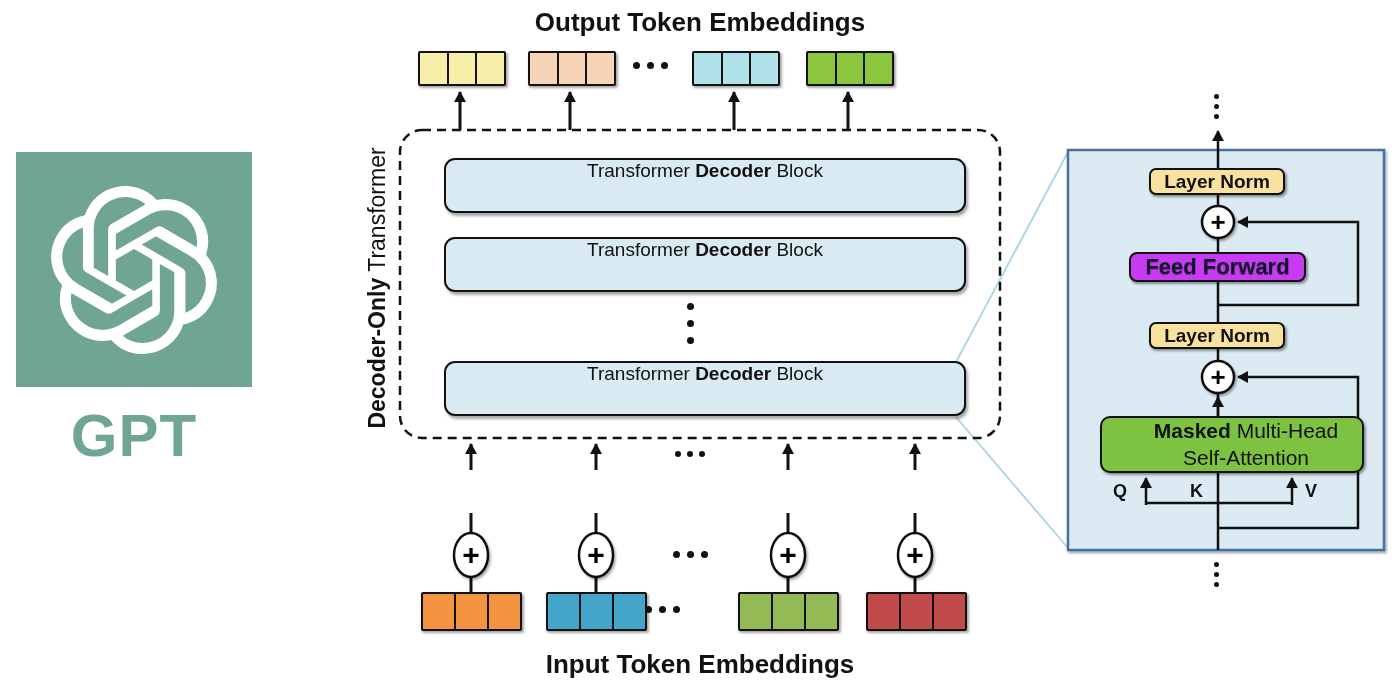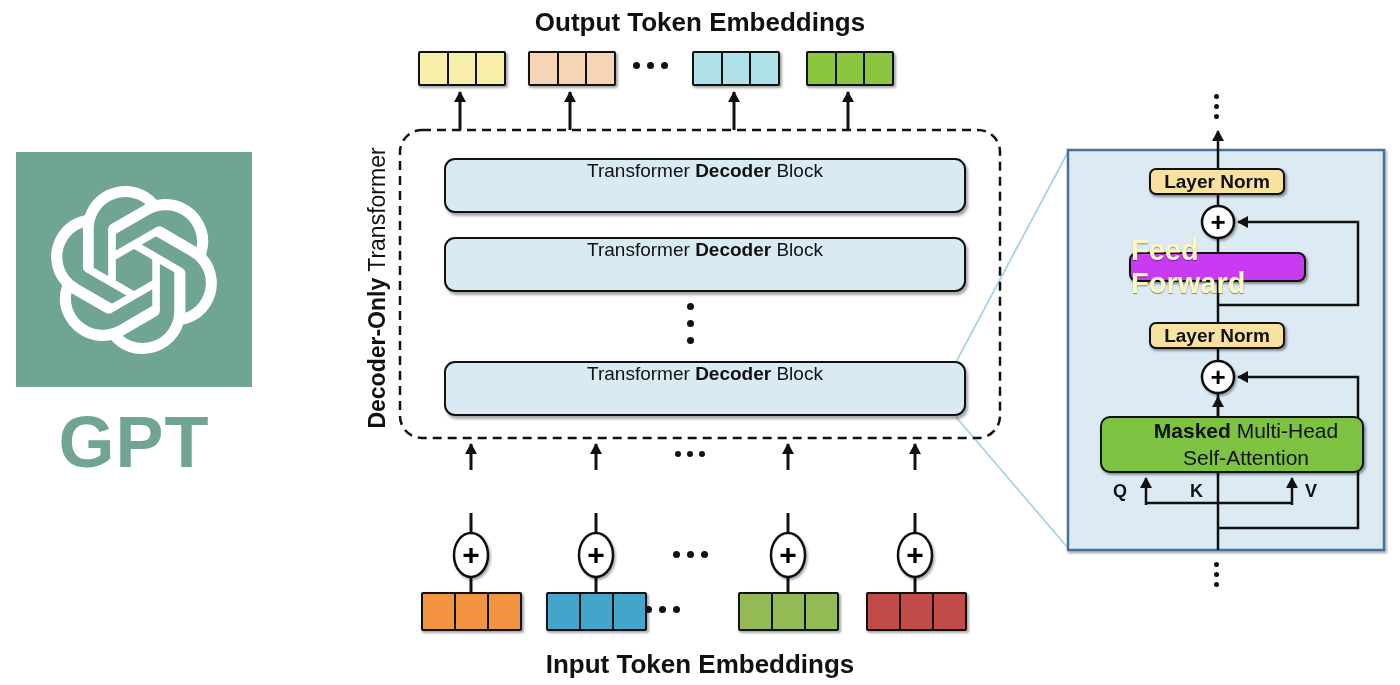--- a/index.html
+++ b/index.html
@@ -5,21 +5,21 @@
   html,body{margin:0;padding:0;background:#ffffff;}
   #canvas{
     position:relative;width:1400px;height:685px;background:#ffffff;overflow:hidden;
     font-family:"Liberation Sans","DejaVu Sans",sans-serif;color:#111;
   }
   .abs{position:absolute;}
   svg#wires{position:absolute;left:0;top:0;}
 
   
   #logo-square{left:16px;top:152px;width:236px;height:235px;display:flex;align-items:center;justify-content:center;}
-  #logo-gpt{left:10px;top:406px;width:248px;text-align:center;font-size:72px;font-weight:700;letter-spacing:1px;line-height:1;}
+  #logo-gpt{left:10px;top:406px;width:248px;text-align:center;font-size:60px;font-weight:700;letter-spacing:1px;line-height:1;}
 
   
   .title{left:400px;width:600px;text-align:center;font-size:26px;font-weight:600;white-space:nowrap;}
   #output-title{top:7px;}
   #input-title{top:649px;}
 
   
   #side-label{left:377px;top:288px;transform:translate(-50%,-50%) rotate(-90deg);white-space:nowrap;font-size:23px;}
   #side-label b{font-weight:700;}
 
@@ -41,21 +41,21 @@
            box-shadow:2px 3px 3px rgba(0,0,0,.35);display:flex;align-items:center;justify-content:center;
            font-size:24px;font-weight:600;}
 
   
   .pbox{border:2.5px solid #111;display:flex;align-items:center;justify-content:center;
         box-shadow:1.5px 2px 2.5px rgba(0,0,0,.4);}
   .ln{left:1149px;width:132px;height:23px;border-radius:7px;font-size:19px;font-weight:600;}
   #layer-norm-top{top:168px;}
   #layer-norm-bottom{top:322px;}
   #feed-forward{left:1129px;top:252px;width:173px;height:26px;border-radius:8px;
-                font-size:29px;font-weight:700;color:#fef9c3;text-shadow:0 1px 1px rgba(0,0,0,.45);}
+                font-size:22px;font-weight:700;color:#0f172a;text-shadow:0 1px 1px rgba(0,0,0,.45);}
   #attention{left:1100px;top:416px;width:232px;height:53px;border-radius:10px;
              font-size:21px;font-weight:500;text-align:center;line-height:1.25;flex-direction:column;}
   #attention b{font-weight:700;}
   .qkv{font-size:18px;font-weight:600;}
 
   
   .vdots{display:flex;flex-direction:column;align-items:center;}
   .vdots i,.hdots i{display:block;background:#111;border-radius:50%;}
   .hdots{display:flex;align-items:center;}
 </style>

